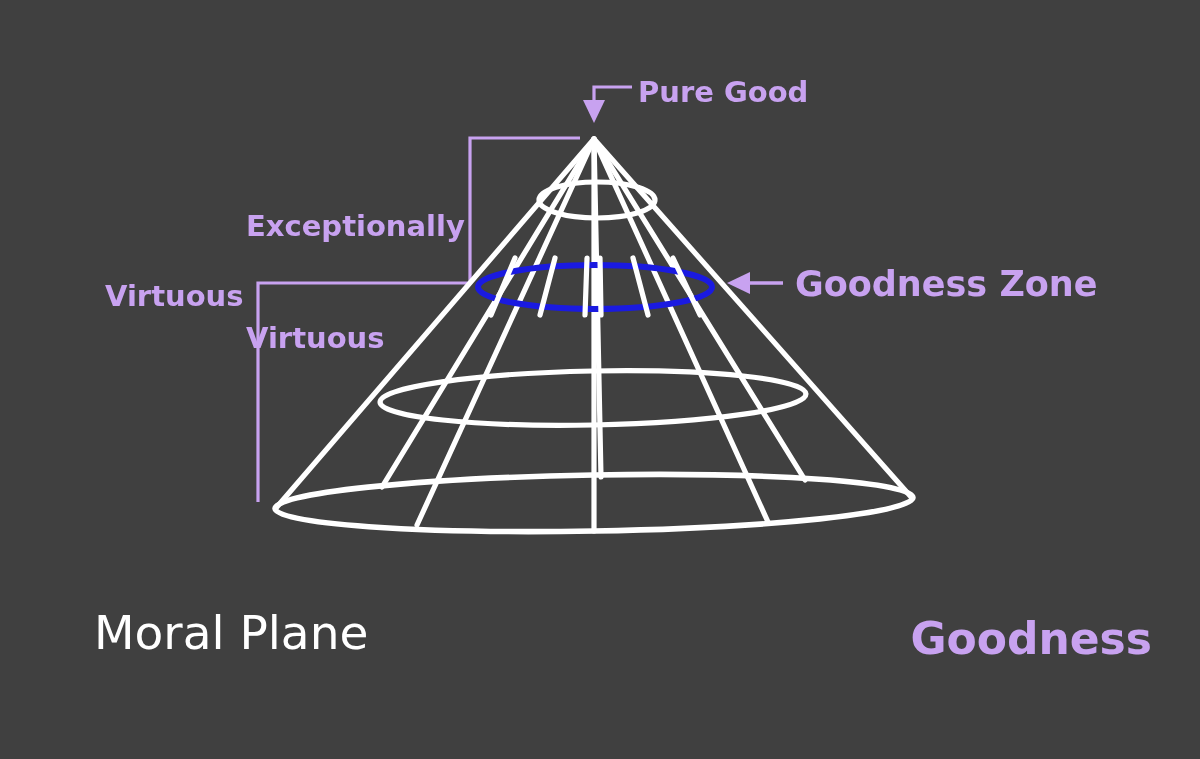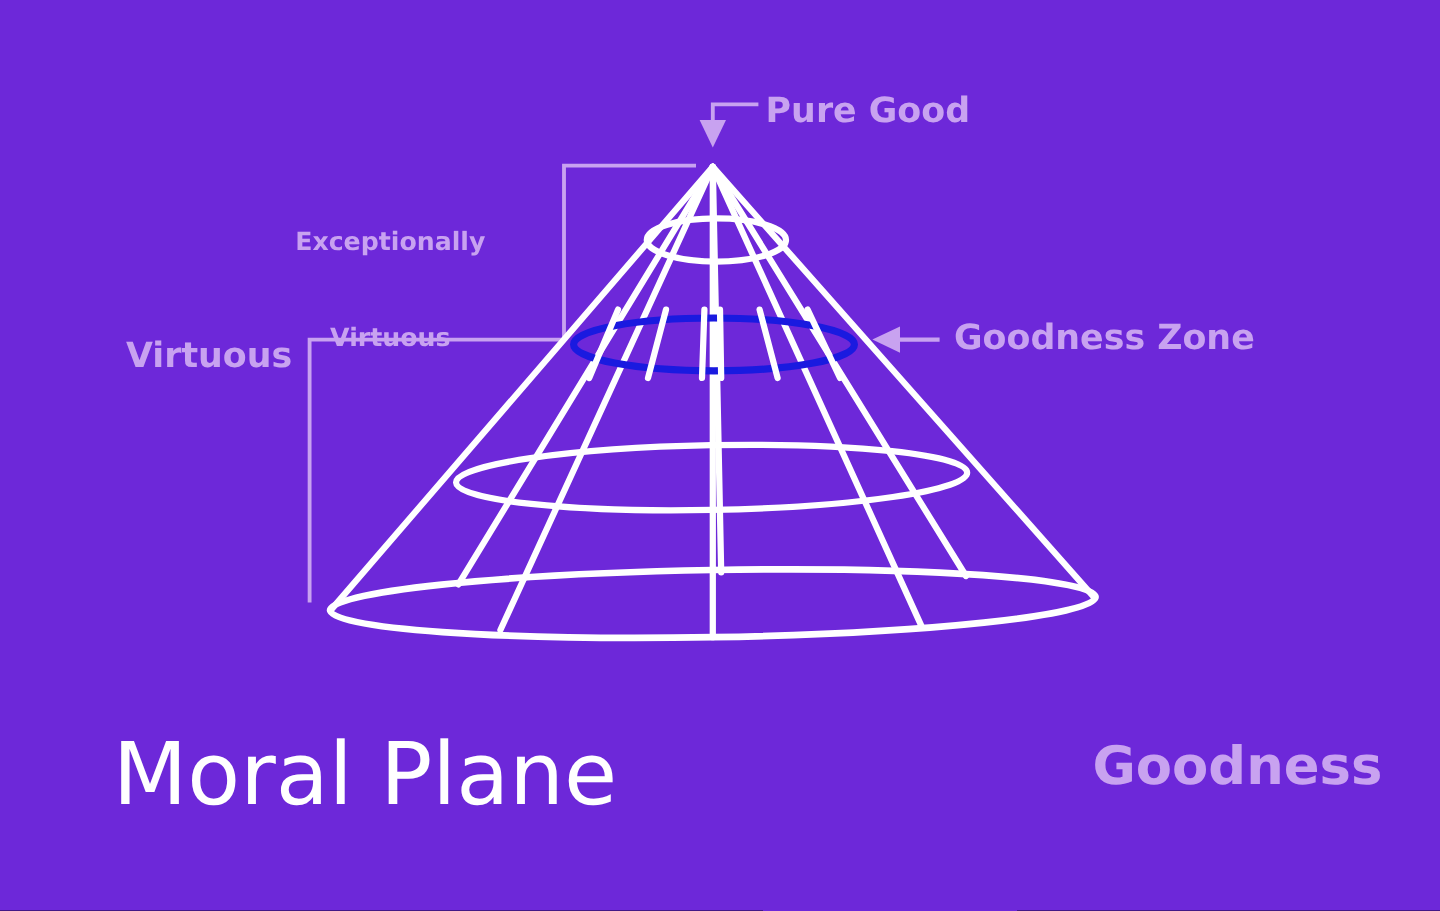--- a/index.html
+++ b/index.html
@@ -10,21 +10,21 @@
   body {
     width: 1200px;
     height: 759px;
     overflow: hidden;
     font-family: "DejaVu Sans", "Liberation Sans", sans-serif;
   }
   #stage {
     position: relative;
     width: 1200px;
     height: 759px;
-    background: #6d28d9;
+    background: #404040;
   }
   #diagram-svg {
     position: absolute;
     left: 0;
     top: 0;
     width: 1200px;
     height: 759px;
   }
   .label {
     position: absolute;
@@ -41,45 +41,44 @@
     font-weight: normal;
   }
   #label-pure-good {
     left: 638px;
     top: 77px;
     font-size: 29px;
   }
   #label-exceptionally-virtuous {
     left: 246px;
     top: 134px;
-    font-size: 21px;
+    font-size: 29px;
     line-height: 1.28;
-    text-align: center;
   }
   #label-virtuous {
     left: 105px;
     top: 281px;
     font-size: 29px;
   }
   #label-goodness-zone {
     left: 795px;
     top: 266px;
-    font-size: 29px;
+    font-size: 35px;
   }
   #label-heroism-good {
     right: 48px;
     top: 505px;
     font-size: 44px;
     line-height: 1.22;
     text-align: right;
   }
   #label-moral-plane {
     left: 94px;
     top: 608px;
-    font-size: 72px;
+    font-size: 47px;
   }
 </style>
 </head>
 <body>
 
 <div id="stage">
 
   <svg id="diagram-svg" viewBox="0 0 1200 759">
 
     <g>

